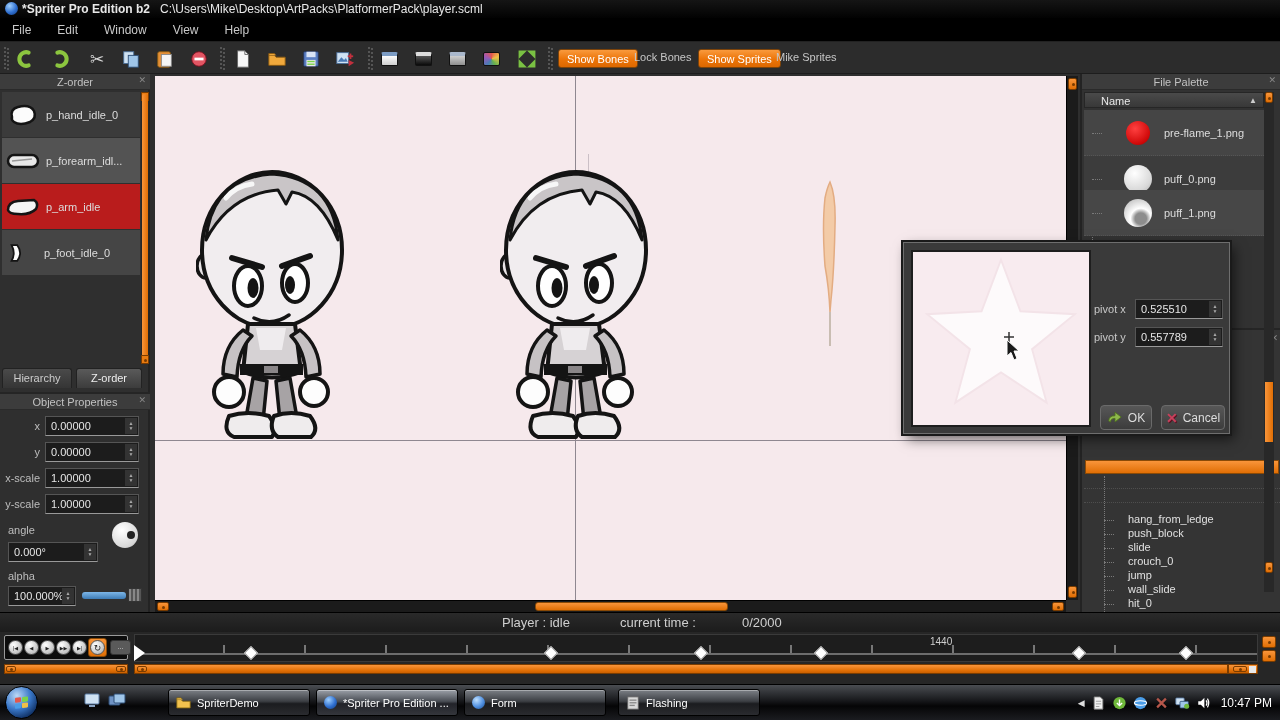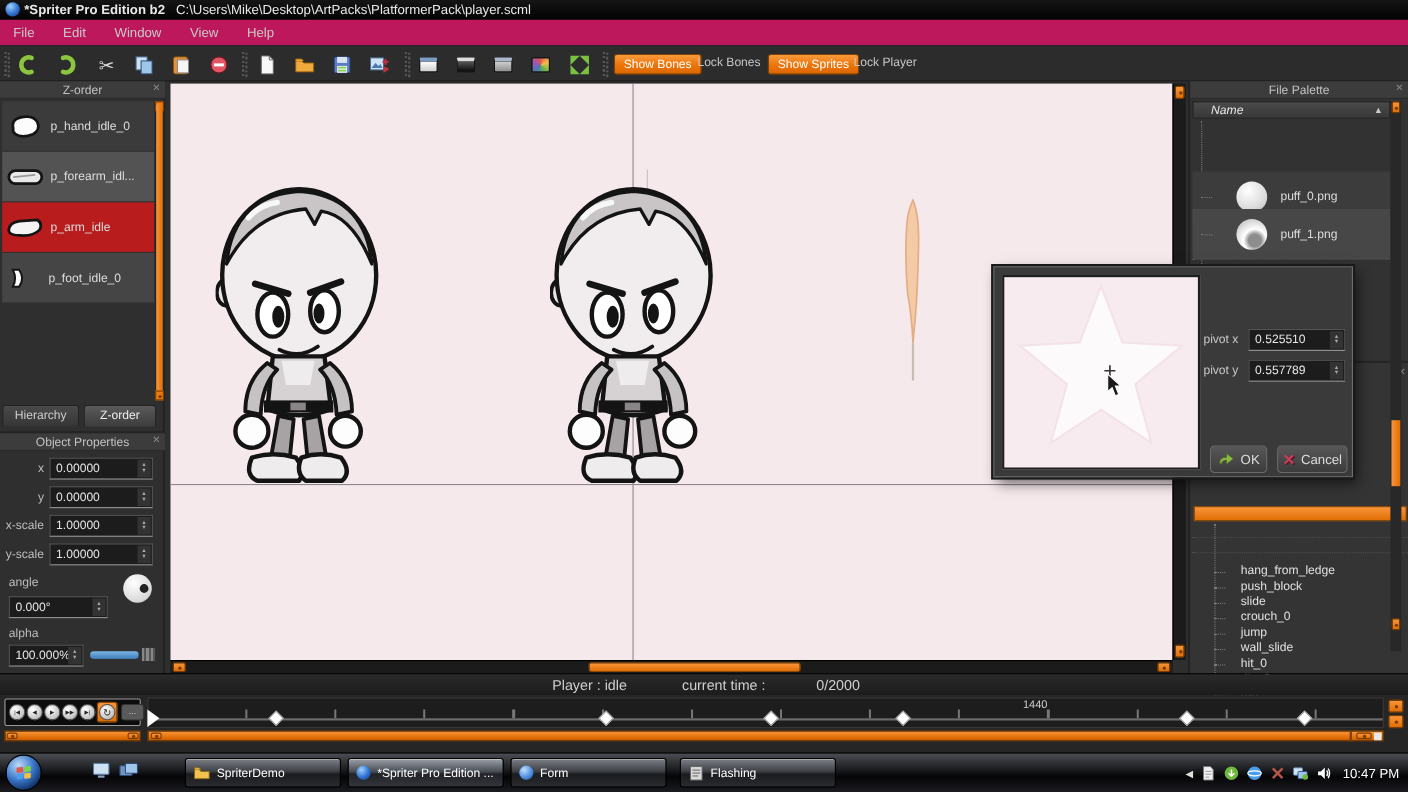--- a/index.html
+++ b/index.html
@@ -7,21 +7,21 @@
   .screen { position:relative; width:1280px; height:720px; overflow:hidden;
             font-family:"Liberation Sans", sans-serif; background:#2e2e2e; }
   .abs { position:absolute; }
 
   
   .titlebar { left:0; top:0; width:1280px; height:18px; background:linear-gradient(#151515,#020202);
               color:#e8e8e8; font-size:12px; }
   .titlebar .t { position:absolute; top:2px; white-space:nowrap; }
   .logo { position:absolute; left:5px; top:2px; width:13px; height:13px; border-radius:50%;
           background:radial-gradient(circle at 35% 30%, #9fd0ff, #2f6fd0 55%, #123a7a); }
-  .menubar { left:0; top:18px; width:1280px; height:24px; background:#be185d; border-bottom:1px solid #222;
+  .menubar { left:0; top:18px; width:1280px; height:24px; background:#000000; border-bottom:1px solid #222;
              display:flex; align-items:center; gap:26px; padding-left:12px; color:#c9c9c9; font-size:12px; }
   .menubar span { cursor:default; }
   .toolbar { left:0; top:42px; width:1280px; height:32px; background:#2c2c2c; border-bottom:1px solid #1d1d1d; }
   .tico { position:absolute; top:48px; width:22px; height:22px; display:flex; align-items:center; justify-content:center; }
   .grip { position:absolute; top:47px; width:5px; height:24px;
           background:repeating-linear-gradient(#555 0 2px, transparent 2px 4px),
                      repeating-linear-gradient(#555 0 2px, transparent 2px 4px) 3px 1px; background-size:2px 100%; background-repeat:repeat-y; }
   .obtn { position:absolute; top:49px; height:19px; padding:0 8px; font-size:11px; color:#fff;
           background:linear-gradient(#f99a3d,#ec7408 55%,#dd6800); border:1px solid #7c430a; border-radius:3px;
           display:flex; align-items:center; }
@@ -58,21 +58,21 @@
   .bone-line { position:absolute; left:433px; top:78px; width:1px; height:200px; background:#cbbfc6; }
   .hscroll { left:155px; top:600px; width:911px; height:12px; background:#1b1b1b; border-top:1px solid #000; }
   .vscroll { left:1066px; top:76px; width:12px; height:524px; background:#1b1b1b; border-left:1px solid #000; }
   .sbtn { position:absolute; background:linear-gradient(#f9953a,#e06e04); border:1px solid #7a3c00; border-radius:2px; }
   .sbtn i { position:absolute; left:50%; top:50%; width:3px; height:3px; margin:-1px 0 0 -1px; background:#7a3c00; border-radius:50%; }
   .hthumb { position:absolute; left:380px; top:1px; width:193px; height:9px; background:linear-gradient(#f9953a,#e06e04); border-radius:3px; border:1px solid #8a4a06; }
 
   
   .rightdock { left:1080px; top:74px; width:200px; height:538px; background:#323232; border-left:2px solid #232323; }
   .fphead { position:absolute; left:2px; top:18px; width:180px; height:16px; background:linear-gradient(#4a4a4a,#383838);
-            color:#e8e8e8; font-size:11px; line-height:16px; padding-left:16px; border:1px solid #262626;font-style:italic; }
+            color:#e8e8e8; font-size:11px; line-height:16px; padding-left:16px; border:1px solid #262626; }
   .fprow { position:absolute; left:2px; width:180px; height:46px; display:flex; align-items:center;
            color:#ddd; font-size:11px; border-bottom:1px dotted #555; }
   .treec { border-left:1px dotted #7a7a7a; position:absolute; }
   .stub { position:absolute; width:10px; border-top:1px dotted #7a7a7a; }
   .anitem { position:absolute; left:46px; color:#e0e0e0; font-size:11px; white-space:nowrap; }
   .anrow-line { position:absolute; left:2px; width:196px; border-bottom:1px dotted #4e4e4e; }
   .rscroll { position:absolute; left:182px; top:18px; width:10px; height:500px; background:#282828; }
 
   
   .dialog { left:903px; top:242px; width:327px; height:192px; background:#3a3a3a;
@@ -254,21 +254,21 @@
       <path d="M3 3 L8 3 L3 8 Z"></path>
         <path d="M19 3 L14 3 L19 8 Z"></path>
         <path d="M3 19 L3 14 L8 19 Z"></path>
         <path d="M19 19 L19 14 L14 19 Z"></path>
     </svg>
   </div>
   <div class="grip" style="left:548px"></div>
   <div class="obtn" style="left:558px">Show Bones</div>
   <span class="tbtn-plain" style="left:634px">Lock Bones</span>
   <div class="obtn" style="left:698px">Show Sprites</div>
-  <span class="tbtn-plain" style="left:776px">Lock Player</span>
+  <span class="tbtn-plain" style="left:776px">Mike Sprites</span>
 
   <div class="abs leftdock">
 
     <div class="abs" style="left:0;top:0;width:150px;height:316px">
       <div class="ptitle">Z-order</div>
       <span class="pclose">✕</span>
       <div class="zrow" style="top:18px;background:#3b3b3b">
         <svg viewBox="0 0 34 26" width="34" height="26">
             <path d="M6 15 Q4 7 12 5 Q24 2 28 9 Q31 16 24 20 Q14 24 8 20 Q5 18 6 15Z" fill="#fcfcfc" stroke="#141414" stroke-width="2.5"></path>
           </svg>
@@ -411,20 +411,25 @@
 
   <div class="abs rightdock">
     <div class="ptitle">File Palette</div>
     <span class="pclose">✕</span>
     <div class="fphead">
       <span>Name</span>
       <span style="position:absolute;right:6px;top:0;font-size:8px;color:#ccc">▲</span>
     </div>
     <div class="treec" style="left:10px;top:36px;height:200px"></div>
 
+    <div class="fprow" style="top:36px;background:#454545">
+      <div class="stub" style="left:8px;top:23px"></div>
+      <div style="margin-left:42px;width:24px;height:24px;border-radius:50%;background:radial-gradient(circle at 38% 32%,#ff4040,#cf0808 70%,#8a0000)"></div>
+      <span style="margin-left:14px">pre-flame_1.png</span>
+    </div>
     <div class="fprow" style="top:82px;background:#3c3c3c">
       <div class="stub" style="left:8px;top:23px"></div>
       <div style="margin-left:40px;width:28px;height:28px;border-radius:50%;background:radial-gradient(circle at 38% 30%,#ffffff,#d9d9d9 65%,#a8a8a8)"></div>
       <span style="margin-left:12px">puff_0.png</span>
     </div>
     <div class="fprow" style="top:116px;background:#474747">
       <div class="stub" style="left:8px;top:23px"></div>
       <div style="margin-left:40px;width:28px;height:28px;border-radius:50%;background:radial-gradient(circle at 60% 70%,#8d8d8d 0 22%,#ffffff 40%,#cfcfcf 75%,#9f9f9f)"></div>
       <span style="margin-left:12px">puff_1.png</span>
     </div>

